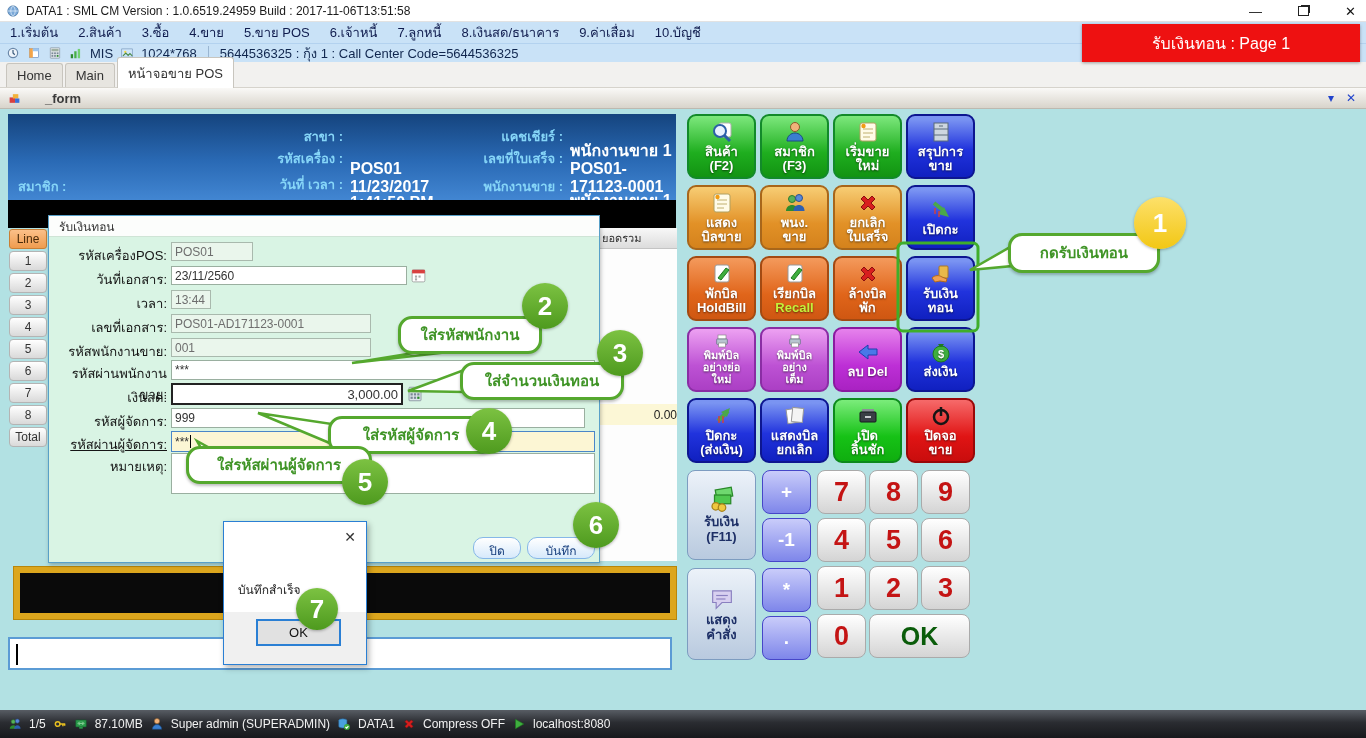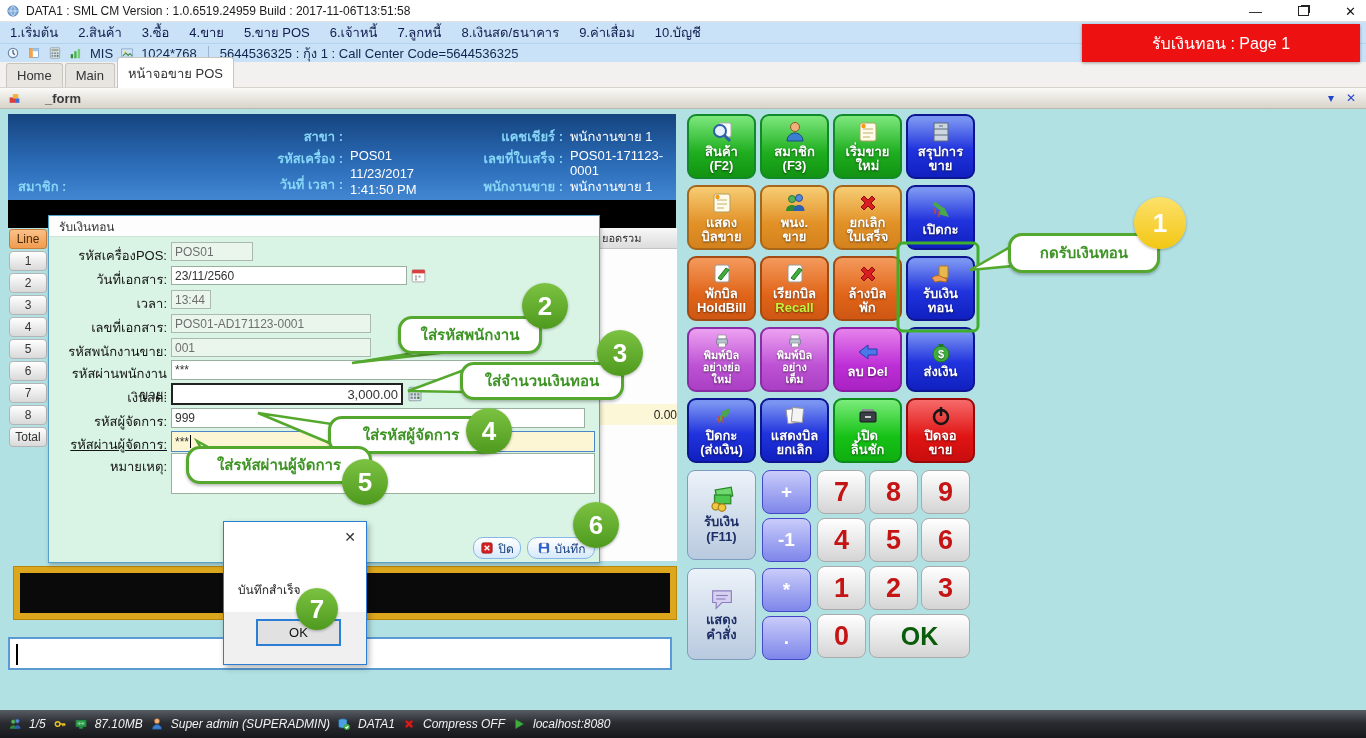--- a/index.html
+++ b/index.html
@@ -19,38 +19,38 @@
   .tab.active{background:#fff;position:relative;top:1px;padding-top:5px;}
   .formbar{left:0;top:88px;width:1366px;height:21px;background:linear-gradient(#faf9f7,#d8d4cb);border-bottom:1px solid #bdb9b0;display:flex;align-items:center;gap:24px;padding-left:8px;box-sizing:border-box;font-size:13px;font-weight:bold;color:#3a3a3a;}
   .formbar .ctrl{position:absolute;right:10px;display:flex;gap:12px;color:#2244cc;font-weight:bold;font-size:12px;}
   .formicon{width:12px;height:12px;position:relative;display:inline-block;}
   
   .mainbg{left:0;top:109px;width:1366px;height:601px;background:#b2e1e3;z-index:0;}
   .posheader{left:8px;top:114px;width:668px;height:86px;background:linear-gradient(#15447e,#2a6ab5 55%,#4286d2);z-index:1;}
   .logo{left:8px;top:13px;width:192px;height:44px;background:#fff;border-radius:2px;display:flex;align-items:center;gap:4px;padding-left:6px;box-sizing:border-box;}
   .logo .t{font-family:"Liberation Serif","DejaVu Serif",serif;font-style:italic;font-weight:bold;font-size:19px;color:#111;}
   .hlabel{color:#86d6f8;font-weight:bold;font-size:13px;text-align:right;}
-  .hvalue{color:#ffffff;font-weight:normal;font-size:13px;}
+  .hvalue{color:#ffffff;font-weight:bold;font-size:16px;margin-top:12px;}
   .blackbar{left:8px;top:200px;width:668px;height:28px;background:#000;z-index:1;}
   .linehdr{left:9px;top:229px;width:38px;height:20px;background:linear-gradient(#fbc089,#ef9c4f);border:1px solid #c97f35;border-radius:3px;display:flex;align-items:center;justify-content:center;font-size:12px;color:#4a2a08;z-index:1;box-sizing:border-box;}
   .linebtn{width:38px;height:20px;background:linear-gradient(#ffffff,#d9d9d9);border:1px solid #b4b4b4;border-radius:4px;display:flex;align-items:center;justify-content:center;font-size:12px;color:#333;z-index:1;box-sizing:border-box;}
   .rightstrip{left:596px;top:228px;width:80px;height:333px;background:#fdfdfd;border-left:1px solid #cfd8cf;z-index:1;}
   .striphdr{left:0;top:0;width:80px;height:21px;background:linear-gradient(#f8f8f8,#dcdcdc);border-bottom:1px solid #c4c4c4;font-size:11px;color:#333;display:flex;align-items:center;padding-left:5px;box-sizing:border-box;}
   .striprow{left:0;top:176px;width:80px;height:21px;background:#fcf7d6;font-size:12px;color:#222;display:flex;align-items:center;justify-content:flex-end;box-sizing:border-box;}
   
   .dialog{left:48px;top:215px;width:550px;height:346px;background:#d9f4e4;border:1px solid #58a0c8;z-index:5;box-shadow:1px 2px 4px rgba(0,0,0,.25);}
   .dtitle{left:0;top:0;width:100%;height:21px;background:#fcfdfc;border-bottom:1px solid #cfe4d6;font-size:12px;color:#333;display:flex;align-items:center;padding-left:10px;box-sizing:border-box;}
   .flabel{left:0;width:118px;text-align:right;font-size:13px;color:#151515;}
   .ffield{background:#fff;border:1px solid #9aafa0;font-size:12px;color:#333;padding:0 3px;box-sizing:border-box;display:flex;align-items:center;}
   .ro{background:#eaf6ec;border-color:#a9b9ad;color:#6e6e6e;}
   .cash{border:2px solid #222;justify-content:flex-end;font-size:13px;}
   .focus{background:#fcf6d4;border:1px solid #4a86c8;}
   .ul{text-decoration:underline;}
   .caret{display:inline-block;width:1px;height:13px;background:#000;margin-left:1px;}
-  .dbtn{height:22px;border:1px solid #86b7e8;border-radius:10px;background:linear-gradient(#ffffff,#d6e9fb);display:flex;align-items:center;justify-content:center;gap:4px;font-size:12px;color:#123a7a;box-sizing:border-box;}
+  .dbtn{height:22px;border:1px solid #86b7e8;border-radius:10px;background:linear-gradient(#ffffff,#d6e9fb);display:flex;align-items:center;justify-content:center;gap:4px;font-size:12px;color:#123a7a;box-sizing:border-box;flex-direction:column;}
   
   .display{left:14px;top:567px;width:662px;height:52px;background:#0a0a0a;border:6px solid #dca61d;box-sizing:border-box;box-shadow:0 0 0 1px #b8860b;z-index:2;}
   .cmdinput{left:8px;top:637px;width:664px;height:33px;background:#fff;border:2px solid #5b9bd5;box-sizing:border-box;z-index:2;}
   .caret2{position:absolute;left:6px;top:5px;width:2px;height:21px;background:#000;}
   
   .btn{width:69px;height:65px;border-radius:9px;display:flex;flex-direction:column;align-items:center;justify-content:center;color:#fff;font-weight:bold;font-size:13px;line-height:1.08;text-align:center;white-space:pre-line;box-sizing:border-box;z-index:1;text-shadow:0 1px 2px rgba(0,0,0,.55);}
   .btn .bicon{width:24px;height:24px;margin-bottom:1px;}
   .btn.sm{font-size:11px;}
   .btn.sm .bicon{width:16px;height:16px;}
   .green{background:linear-gradient(#7de87d,#1fae1f 60%,#129312);border:2px solid #128a2a;}
@@ -71,21 +71,21 @@
   .callout{background:#fff;border:3px solid #55a82e;border-radius:14px;color:#3f9426;font-weight:bold;font-size:15px;display:flex;align-items:center;justify-content:center;z-index:45;box-sizing:border-box;box-shadow:0 2px 3px rgba(0,0,0,.25);}
   .num{border-radius:50%;display:flex;align-items:center;justify-content:center;color:#fff;font-weight:bold;font-size:26px;z-index:46;background:linear-gradient(#7cc242,#4e9a1e);box-shadow:0 1px 3px rgba(0,0,0,.3);}
   .num.yellow{background:linear-gradient(#fde06a,#f2c714);}
   .overlay{left:0;top:0;width:1366px;height:738px;z-index:40;pointer-events:none;}
   
   .msgbox{left:223px;top:521px;width:142px;height:142px;background:#fff;border:1px solid #2a7fd4;z-index:50;box-shadow:2px 3px 6px rgba(0,0,0,.3);}
   .msgfoot{position:absolute;left:0;bottom:0;width:100%;height:52px;background:#f0f0f0;}
   .okbtn{position:absolute;left:32px;top:97px;width:85px;height:27px;background:#e1e1e1;border:2px solid #2a7fd4;display:flex;align-items:center;justify-content:center;font-size:13px;color:#111;box-sizing:border-box;}
   .msgclose{position:absolute;right:10px;top:7px;font-size:14px;color:#333;}
   
-  .statusbar{left:0;top:710px;width:1366px;height:28px;background:linear-gradient(#585d64,#2a2c31 45%,#17181c);display:flex;align-items:center;gap:7px;padding-left:8px;box-sizing:border-box;font-size:12px;color:#f2f2f2;z-index:5;font-style:italic;}
+  .statusbar{left:0;top:710px;width:1366px;height:28px;background:linear-gradient(#585d64,#2a2c31 45%,#17181c);display:flex;align-items:center;gap:7px;padding-left:8px;box-sizing:border-box;font-size:12px;color:#f2f2f2;z-index:5;}
   .sic{width:14px;height:14px;}
 </style>
 </head>
 <body>
 
 <svg width="0" height="0" style="position:absolute" aria-hidden="true">
 <defs>
 <symbol id="i-globe" viewBox="0 0 24 24">
         <circle cx="12" cy="12" r="9" fill="#7aa8d8" stroke="#3a6a9a"></circle>
         <path d="M3 12h18M12 3c-5 5-5 13 0 18M12 3c5 5 5 13 0 18" fill="none" stroke="#e8f2fc" stroke-width="1.2"></path>

